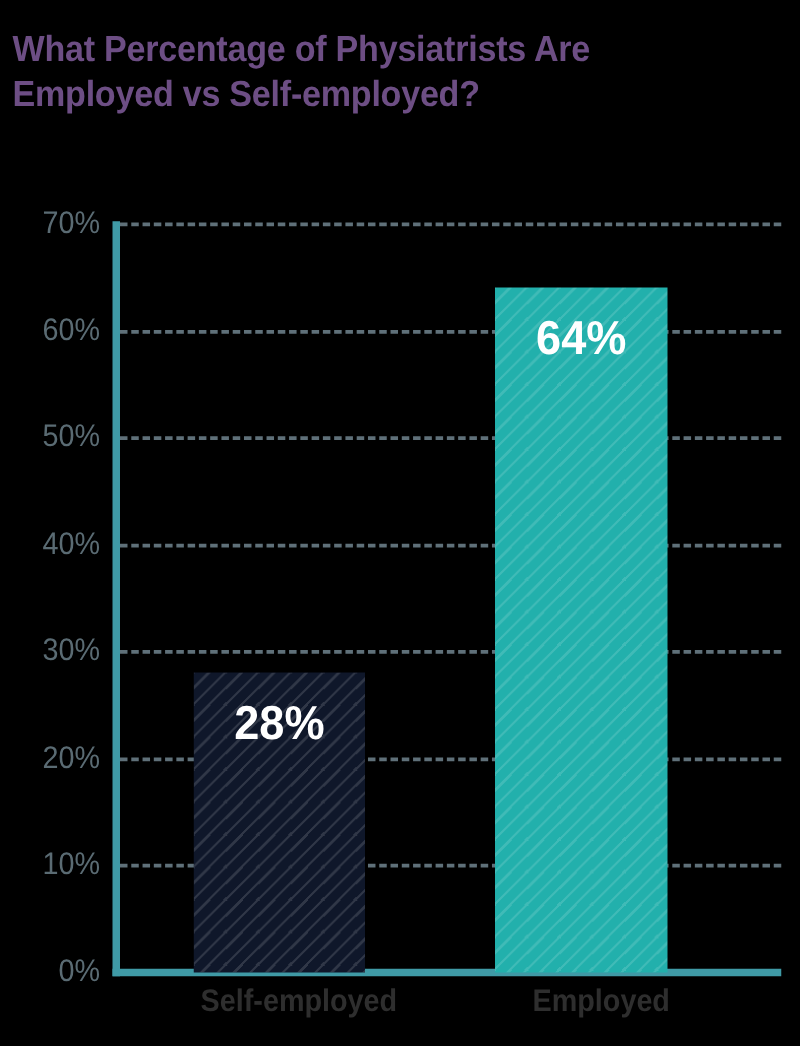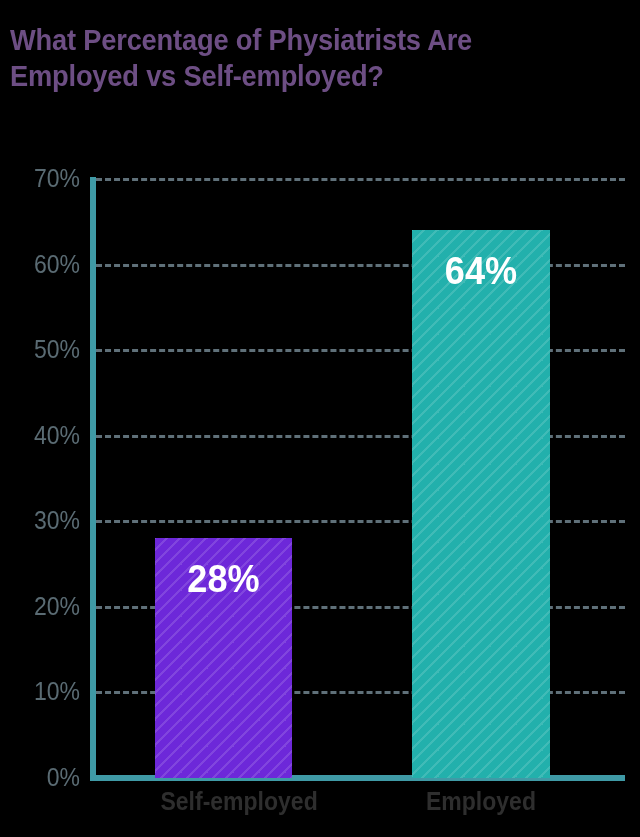--- a/index.html
+++ b/index.html
@@ -131,22 +131,22 @@
     text-align: center;
     color: #ffffff;
     font-family: "Liberation Sans", sans-serif;
     font-weight: bold;
     font-size: 38px;
     line-height: 38px;
     transform: scaleX(0.95);
     transform-origin: center top;
   }
 
-  #bar-self-employed { left: 155px; width: 137px; background: #6d28d9; }
-  #bar-employed      { left: 412px; width: 138px; background: #22b0ac; }
+  #bar-self-employed { left: 155px; width: 137px; background: #0f172a; }
+  #bar-employed      { left: 396px; width: 138px; background: #22b0ac; }
 
   #bar-self-employed .bar-value { top: 22px; }
   #bar-employed .bar-value      { top: 22px; }
 </style>
 </head>
 <body>
 
 <div id="chart-root">
 
   <div id="chart-title">What Percentage of Physiatrists Are

